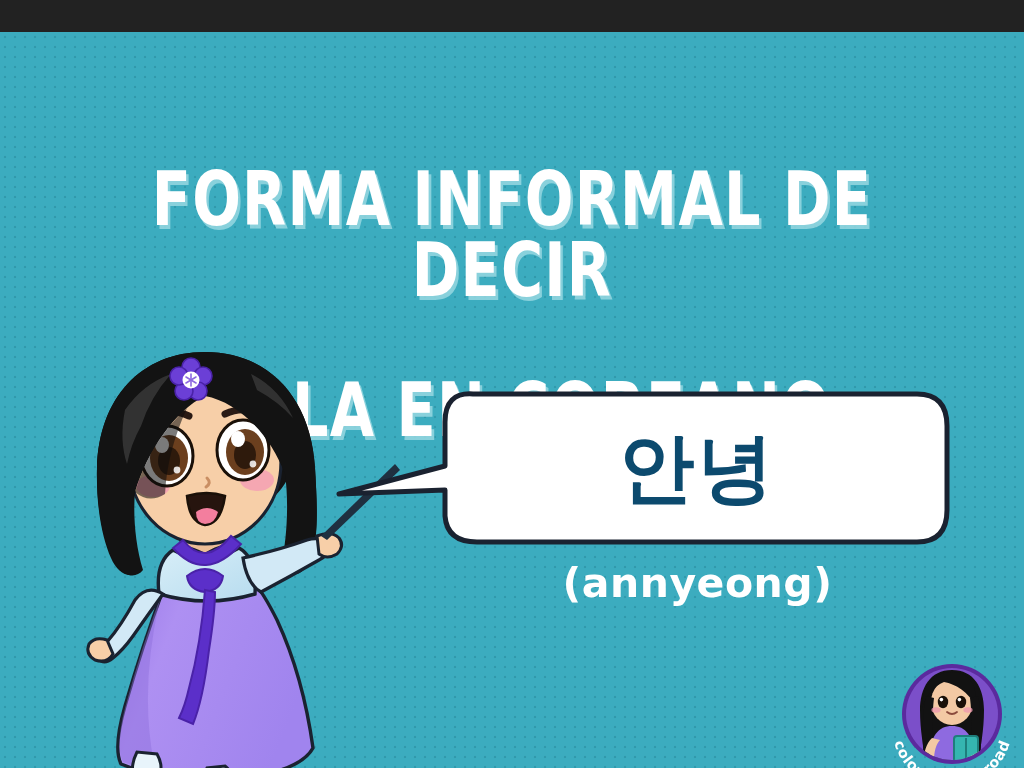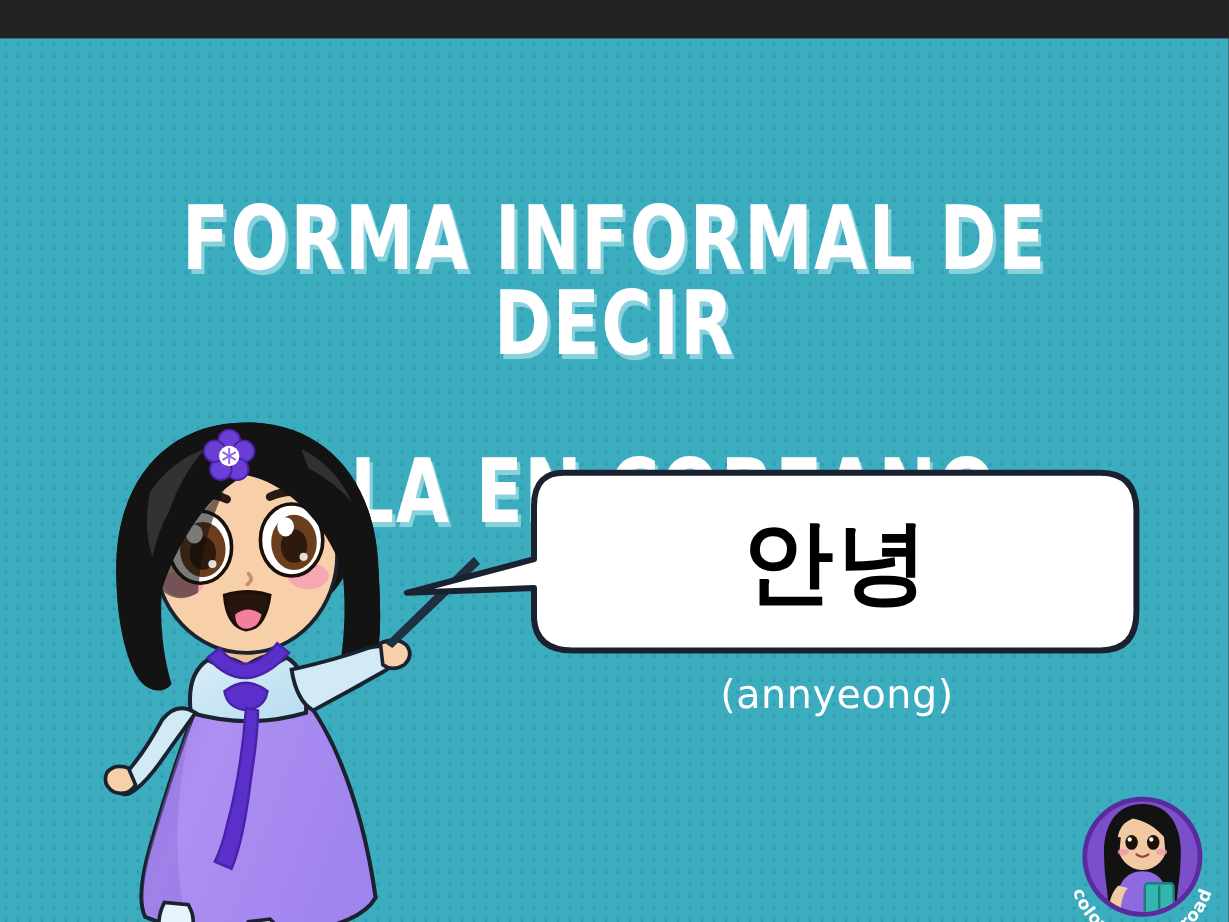--- a/index.html
+++ b/index.html
@@ -61,38 +61,38 @@
 
   #bubble-text {
     position: absolute;
     left: 112px;
     top: 8px;
     width: 505px;
     height: 158px;
     display: flex;
     align-items: center;
     justify-content: center;
-    color: #000000;
+    color: #0c4a6e;
     font-family: "DejaVu Sans", sans-serif;
     font-weight: 700;
     font-size: 76px;
     letter-spacing: 3px;
     user-select: none;
   }
 
   #romanization {
     position: absolute;
     left: 445px;
     top: 527px;
     width: 505px;
     text-align: center;
     color: #FFFFFF;
     font-family: "DejaVu Sans", sans-serif;
-    font-weight: 400;
-    font-size: 33px;
+    font-weight: 700;
+    font-size: 41px;
     letter-spacing: 0.5px;
     user-select: none;
   }
 
   
   #character {
     position: absolute;
     left: 55px;
     top: 312px;
     width: 345px;

